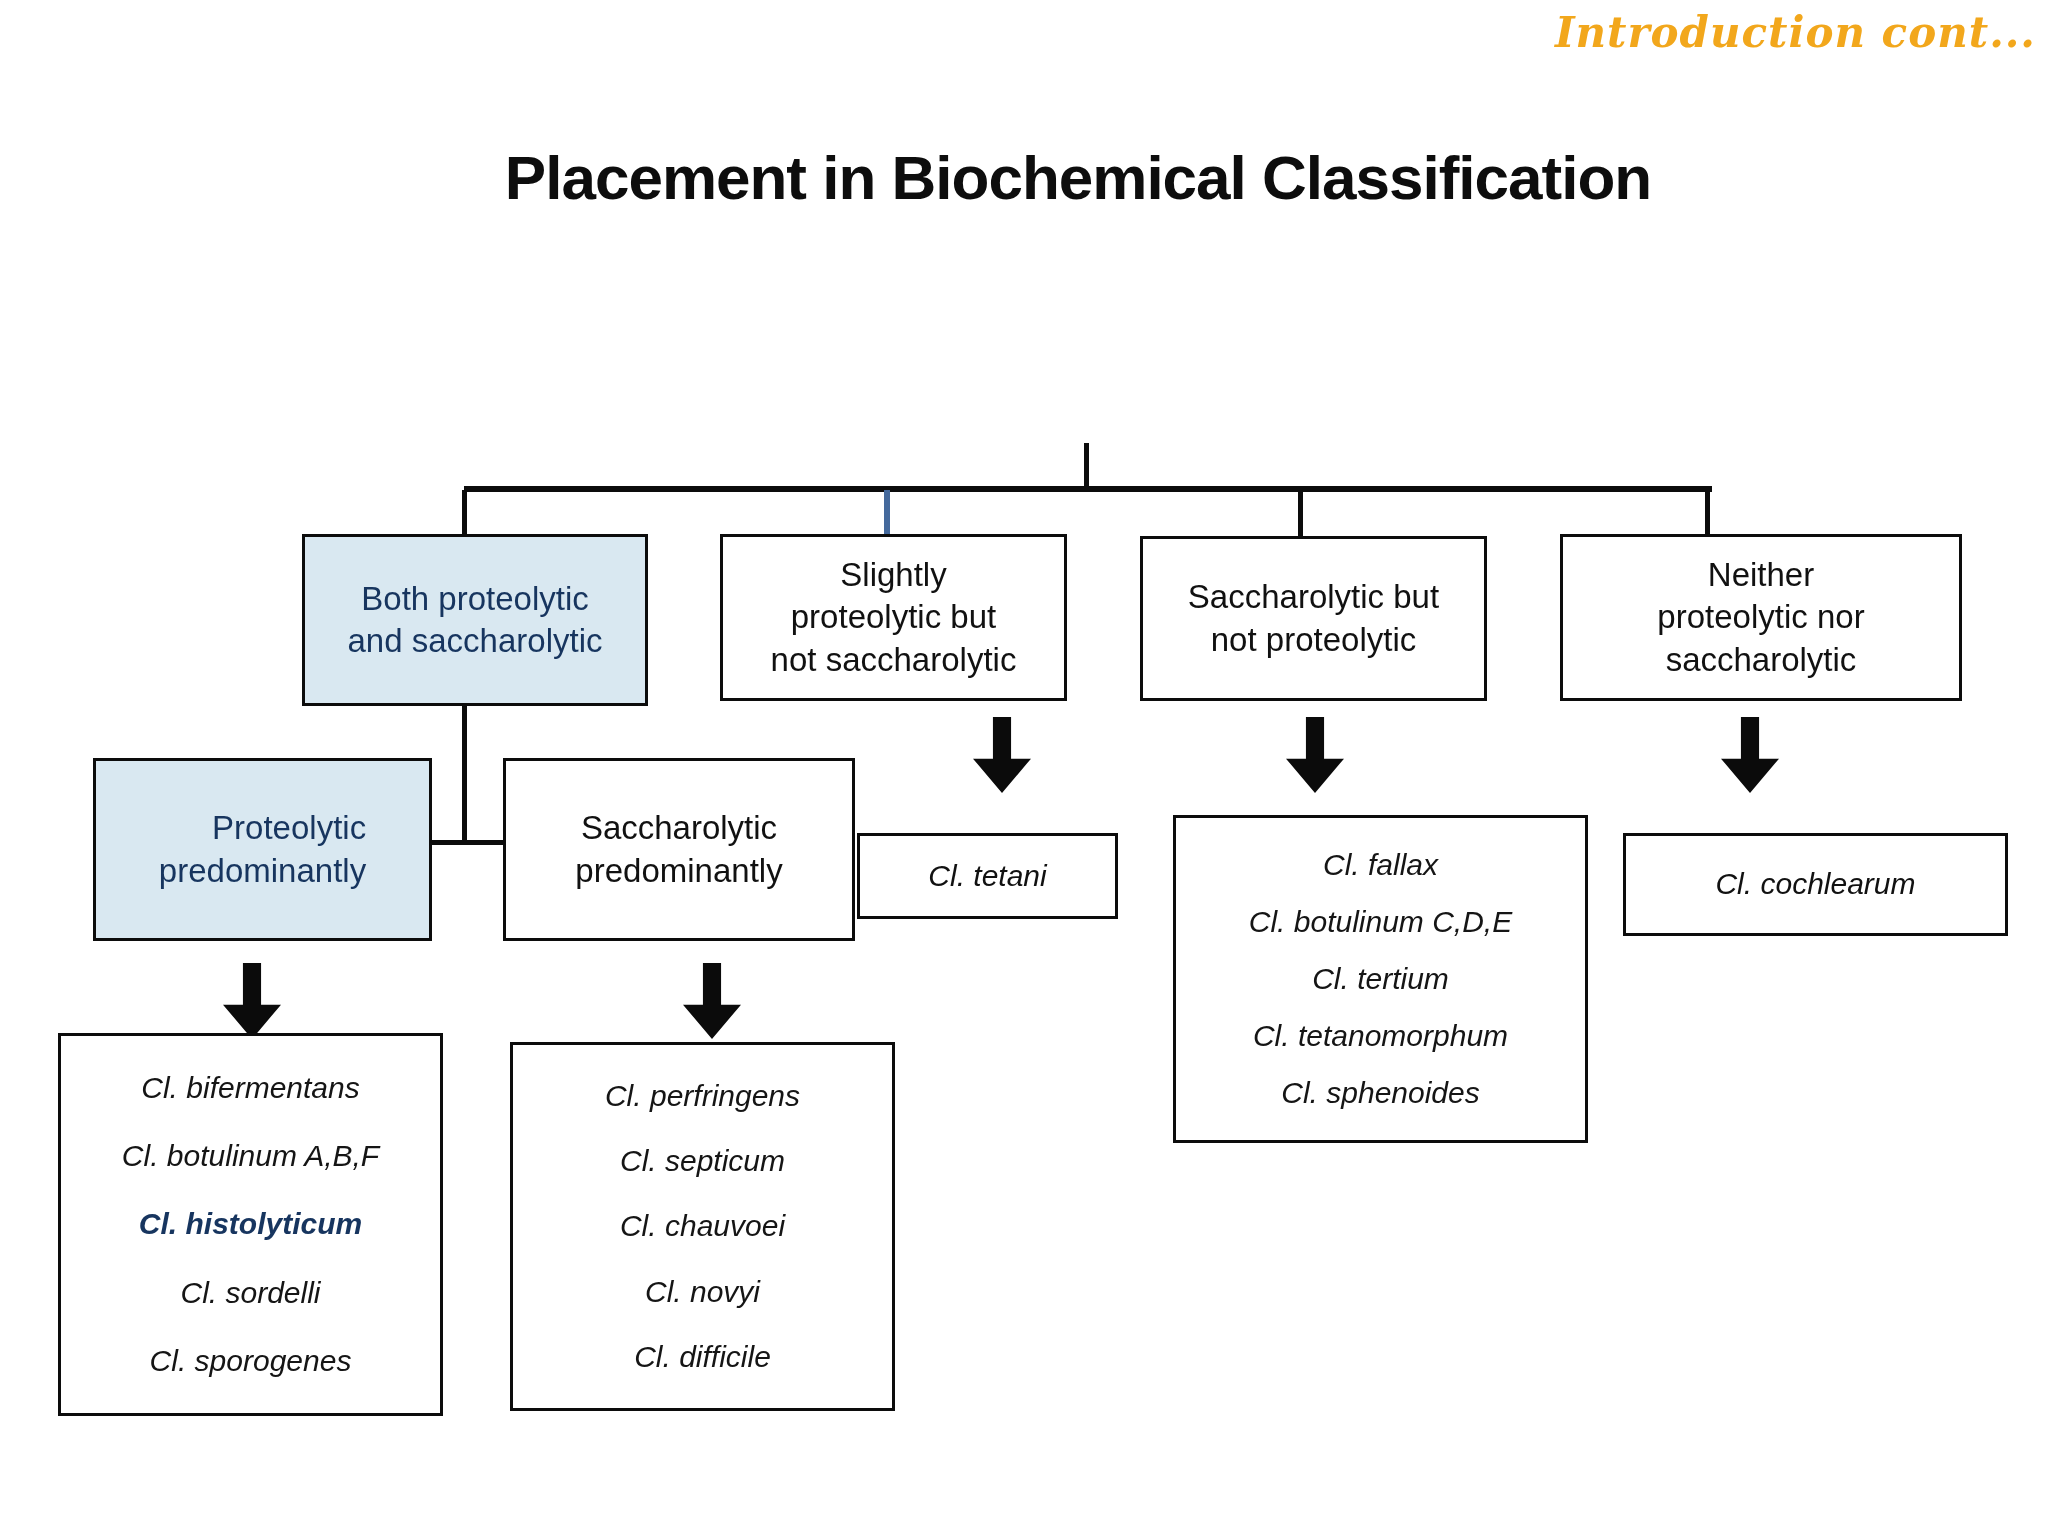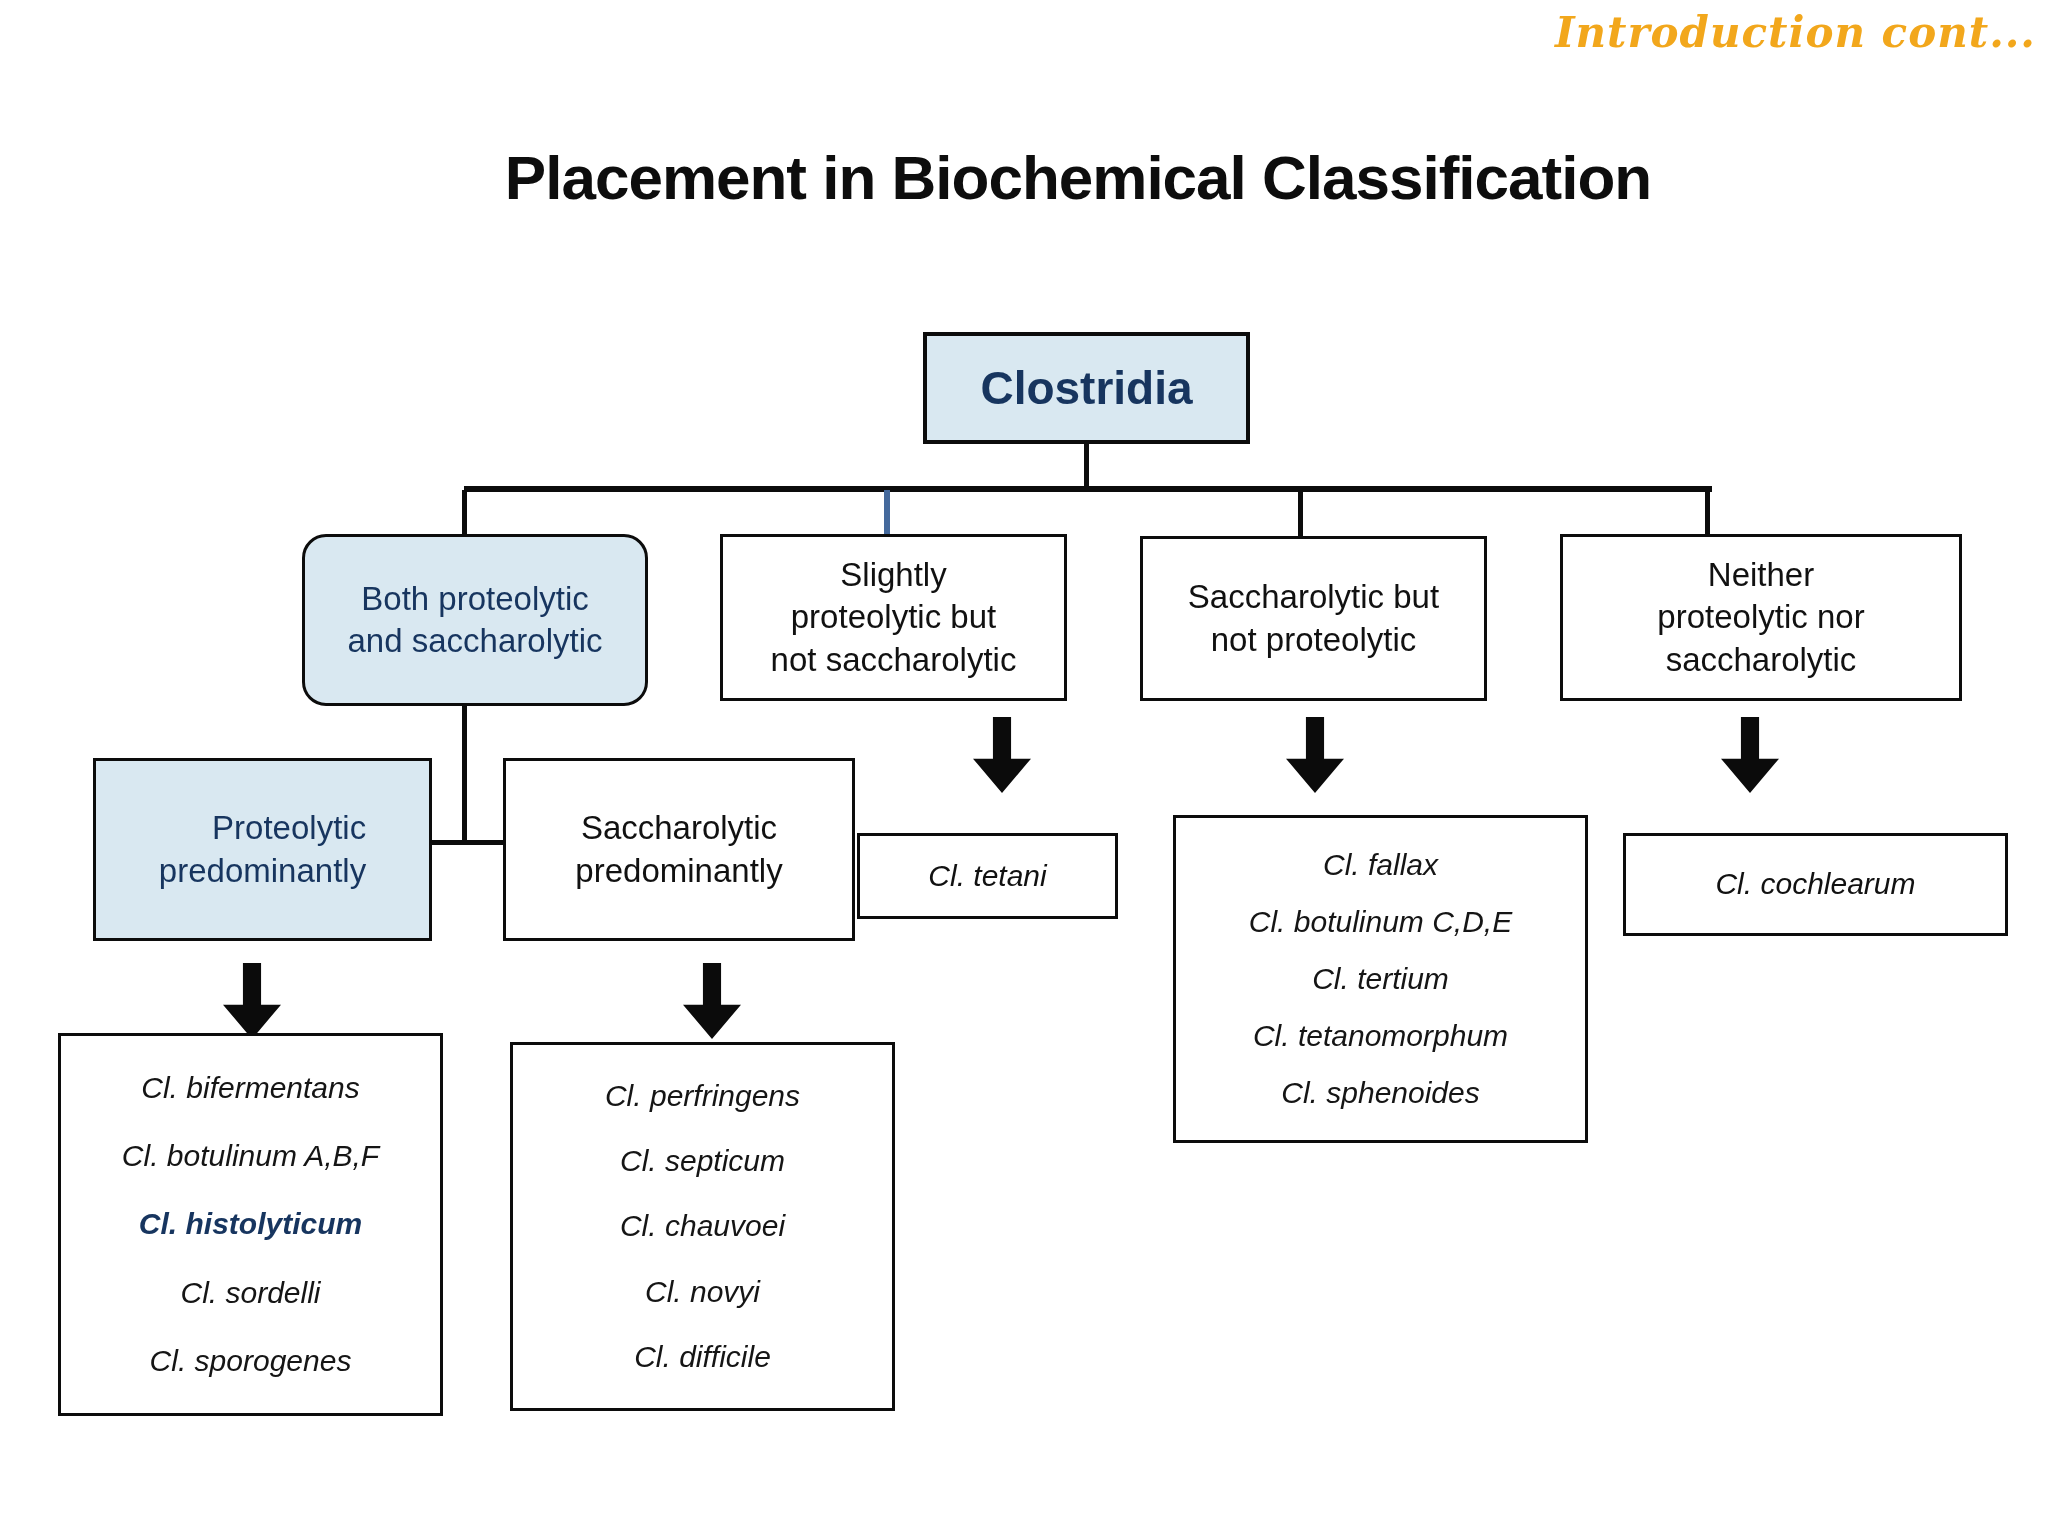--- a/index.html
+++ b/index.html
@@ -17,21 +17,21 @@
     margin:0;font-size:62px;font-weight:bold;color:#0d0d0d;white-space:nowrap;
     letter-spacing:-1px;
   }
   .node{
     position:absolute;display:flex;align-items:center;justify-content:center;
     text-align:center;background:#ffffff;border:3px solid #0c0c0c;
     font-size:33px;line-height:1.28;white-space:pre-line;box-sizing:border-box;
   }
   .node.blue{background:#D9E8F1;color:#17355F;}
   .node.root{border-width:4px;font-size:46px;font-weight:bold;color:#17355F;background:#D9E8F1;}
-  .cat1{left:302px;top:534px;width:346px;height:172px;border-radius:24px;}
+  .cat1{left:302px;top:534px;width:346px;height:172px;}
   .cat2{left:720px;top:534px;width:347px;height:167px;}
   .cat3{left:1140px;top:536px;width:347px;height:165px;}
   .cat4{left:1560px;top:534px;width:402px;height:167px;}
   .rootbox{left:923px;top:332px;width:327px;height:112px;}
   .sub1{left:93px;top:758px;width:339px;height:183px;text-align:right;}
   .sub2{left:503px;top:758px;width:352px;height:183px;}
   .leaf{font-style:italic;font-size:30px;}
   .tetani{left:857px;top:833px;width:261px;height:86px;}
   .cochlearum{left:1623px;top:833px;width:385px;height:103px;}
   .list{
@@ -61,21 +61,20 @@
 
   <div class="conn" style="left:1084px;top:443px;width:5px;height:46px;"></div>
   <div class="conn" style="left:464px;top:486px;width:1248px;height:6px;"></div>
   <div class="conn" style="left:462px;top:490px;width:5px;height:46px;"></div>
   <div class="conn blue" style="left:884px;top:490px;width:6px;height:46px;"></div>
   <div class="conn" style="left:1298px;top:490px;width:5px;height:48px;"></div>
   <div class="conn" style="left:1705px;top:490px;width:5px;height:46px;"></div>
   <div class="conn" style="left:462px;top:702px;width:5px;height:142px;"></div>
   <div class="conn" style="left:430px;top:840px;width:76px;height:5px;"></div>
 
-  <div class="node root rootbox">Clostridia</div>
 
   <div class="node blue cat1">Both proteolytic
 and saccharolytic</div>
   <div class="node cat2">Slightly
 proteolytic but
 not saccharolytic</div>
   <div class="node cat3">Saccharolytic but
 not proteolytic</div>
   <div class="node cat4">Neither
 proteolytic nor

